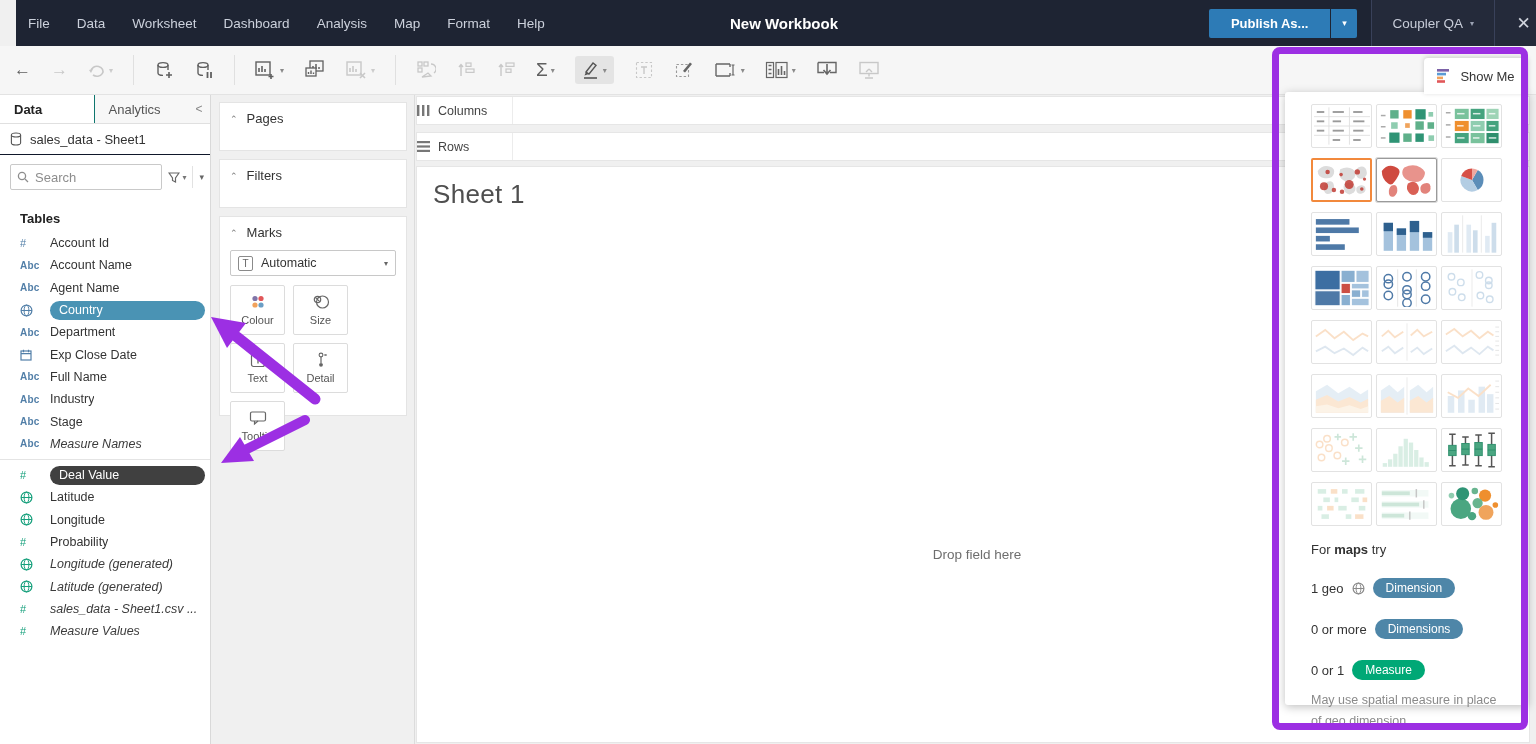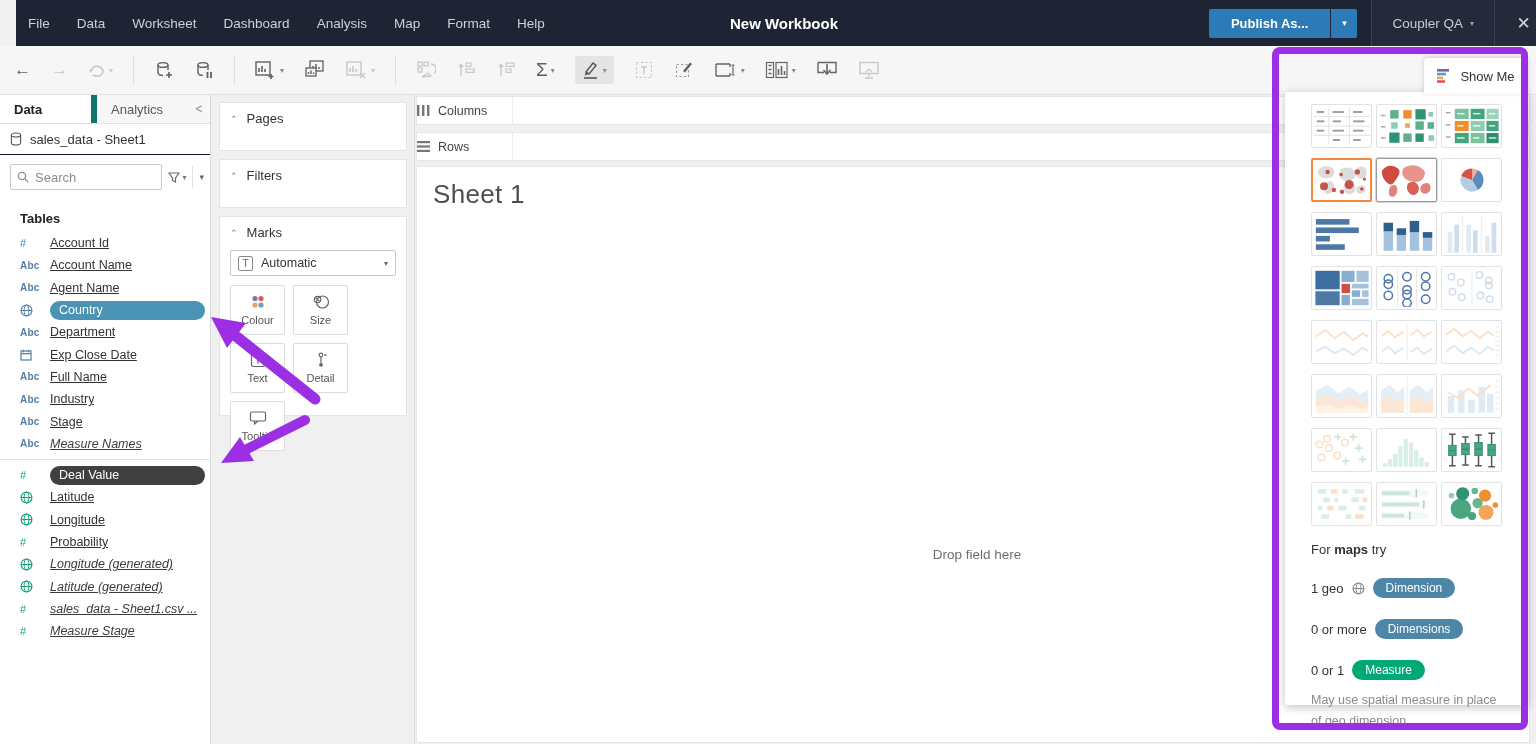--- a/index.html
+++ b/index.html
@@ -29,33 +29,33 @@
   .tb-sep { width:1px; height:30px; background:#e0e0e0; }
   .tb-caret { font-size:8px; color:#8a8a8a; }
   .tb.dis .tb-caret { color:#cccccc; }
   .tb-active { background:#e4e4e4; border-radius:3px; padding:5px 7px; }
 
   
   .datapane { position:absolute; left:0; top:95px; width:211px; height:649px; background:#fff; border-right:1px solid #d9d9d9; z-index:5; }
   .pane-tabs { display:flex; height:29px; border-bottom:1px solid #e0e0e0; }
   .ptab { flex:1; display:flex; align-items:center; padding-left:14px; font-size:13px; }
   .ptab.active { font-weight:bold; color:#222; }
-  .ptab.inactive { color:#555; background:#f7f7f7; border-left:6px solid #0f766e; }
+  .ptab.inactive { color:#555; background:#f7f7f7; border-left:1px solid #0f766e; }
   .pane-collapse { width:22px; display:flex; align-items:center; justify-content:center; color:#888; background:#f7f7f7; font-size:12px; }
   .ds-row { height:31px; display:flex; align-items:center; gap:8px; padding-left:10px; border-bottom:1px solid #0f172a; font-size:13px; color:#333; }
   .search-row { height:44px; display:flex; align-items:center; padding:0 6px 0 10px; gap:6px; }
   .search-box { flex:1; height:26px; border:1px solid #c9c9c9; border-radius:2px; display:flex; align-items:center; padding:0 6px; gap:6px; background:#fff; }
   .search-box input { border:none; outline:none; width:80px; font-size:13px; color:#333; font-family:"Liberation Sans",sans-serif; background:transparent; }
   .search-box input::placeholder { color:#8d8d8d; }
   .tables-label { font-weight:bold; font-size:13px; color:#222; padding:12px 0 6px 20px; }
   .field-row { display:flex; align-items:center; height:22.3px; padding-left:20px; padding-right:5px; }
   .f-ico { width:30px; flex:0 0 30px; display:flex; align-items:center; font-size:11px; }
   .f-abc { font-size:10px; font-weight:bold; letter-spacing:.2px; }
   .c-blue { color:#527fa8; } .c-green { color:#16a07c; }
-  .f-label { font-size:12.5px; color:#333; white-space:nowrap; overflow:hidden;text-decoration:underline; }
+  .f-label { font-size:12.5px; color:#333; white-space:nowrap; overflow:hidden; }
   .f-italic .f-label { font-style:italic; color:#3c3c3c; }
   .f-pill { flex:1; border-radius:10px; color:#fff; padding:2.5px 9px; font-size:12.5px; }
   .pill-blue { background:#4a93b4; }
   .pill-green { background:#404040; }
   .field-div { height:1px; background:#e4e4e4; margin:4px 0 4px 0; }
 
   
   .shelfcol { position:absolute; left:211px; top:95px; width:204px; height:649px; background:#f0f0f0; border-right:1px solid #dcdcdc; padding:7px 7px 0 8px; z-index:5; }
   .card { background:#fff; border:1px solid #e4e4e4; margin-bottom:8px; padding:8px 10px; }
   .card-h { display:flex; align-items:center; gap:9px; font-size:13px; color:#333; }
@@ -399,21 +399,21 @@
           </svg>
         </span>
       <span class="f-label">Latitude (generated)</span>
     </div>
     <div class="field-row f-italic">
         <span class="f-ico c-green">#</span>
         <span class="f-label">sales_data - Sheet1.csv ...</span>
       </div>
     <div class="field-row f-italic">
         <span class="f-ico c-green">#</span>
-        <span class="f-label">Measure Stage</span>
+        <span class="f-label">Measure Values</span>
       </div>
   </div>
 </div>
 
 <div class="shelfcol">
   <div class="card card-pages">
     <div class="card-h">
         <span class="card-chev">⌃</span>
         <span>Pages</span>
       </div>

